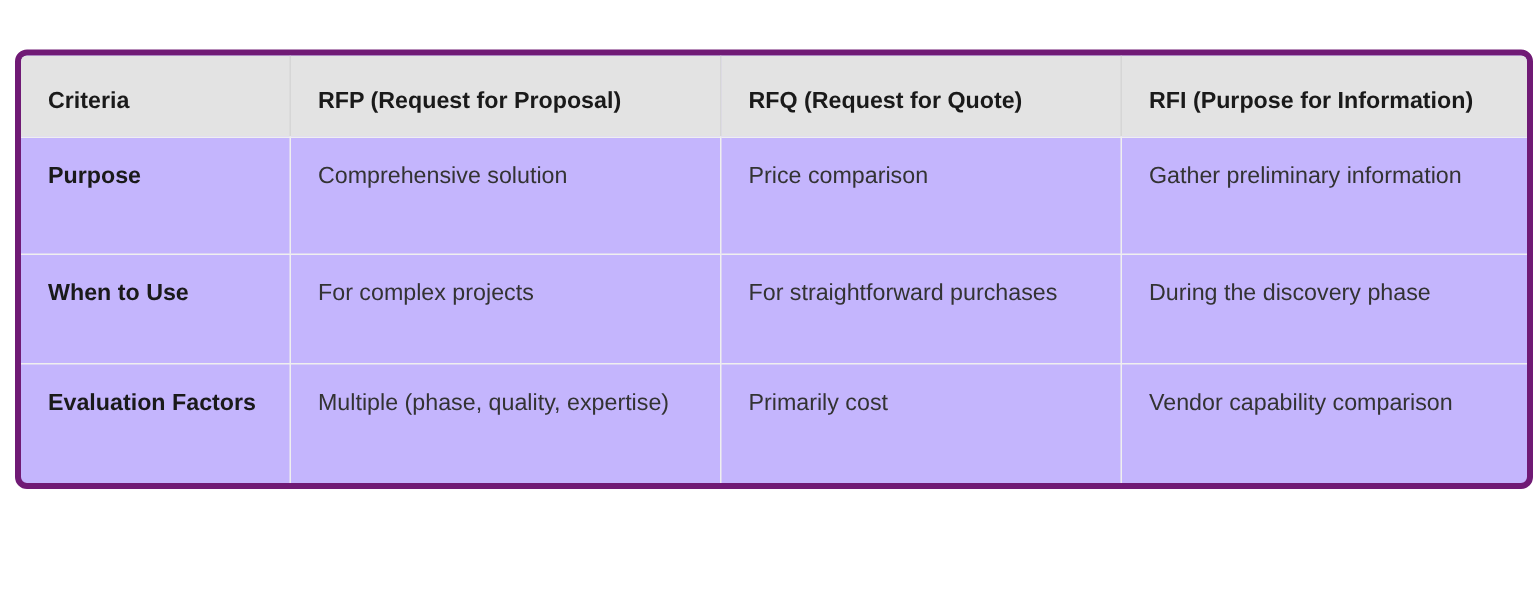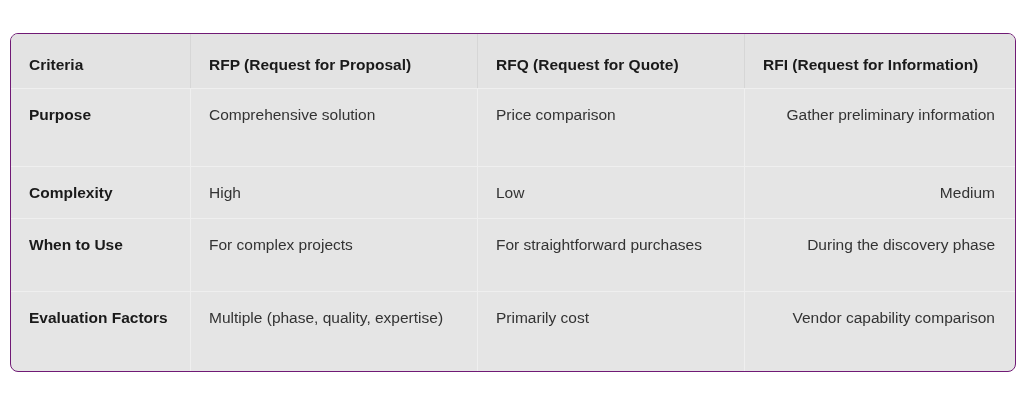--- a/index.html
+++ b/index.html
@@ -20,24 +20,24 @@
     left: 10px;
     top: 33px;
     width: 1004px;
   }
 
   table.comparison {
     width: 1004px;
     border-collapse: separate;
     border-spacing: 0;
     table-layout: fixed;
-    border: 1px solid #701a75;
+    border: 4px solid #701a75;
     border-radius: 8px;
     overflow: hidden;
-    background: #e5e5e5;
+    background: #c4b5fd;
   }
 
   col.c0 { width: 180px; }
   col.c1 { width: 287px; }
   col.c2 { width: 267px; }
   col.c3 { width: 270px; }
 
   thead th {
     background: #e3e3e3;
     color: #1a1a1a;
@@ -58,21 +58,21 @@
     color: #333333;
     text-align: left;
     vertical-align: top;
     padding: 13px 20px 13px 18px;
     line-height: 1.62;
     border-top: 1px solid #efefef;
     border-right: 1px solid #efefef;
     box-sizing: border-box;
     word-wrap: break-word;
   }
-  tbody td:last-child { border-right: none; text-align: right; }
+  tbody td:last-child { border-right: none; }
 
   tbody td.rowhead {
     font-weight: bold;
     color: #1a1a1a;
   }
 
   tr.r-purpose td   { height: 78px; }
   tr.r-complexity td{ height: 44px; }
   tr.r-when td      { height: 73px; }
   tr.r-eval td      { height: 80px; }
@@ -86,35 +86,29 @@
       <col class="c0">
         <col class="c1">
         <col class="c2">
         <col class="c3">
     </colgroup>
     <thead>
       <tr>
         <th>Criteria</th>
         <th>RFP (Request for Proposal)</th>
         <th>RFQ (Request for Quote)</th>
-        <th>RFI (Request for Information)</th>
+        <th>RFI (Purpose for Information)</th>
       </tr>
     </thead>
     <tbody>
       <tr class="r-purpose">
         <td class="rowhead">Purpose</td>
         <td>Comprehensive solution</td>
         <td>Price comparison</td>
         <td>Gather preliminary information</td>
-      </tr>
-      <tr class="r-complexity">
-        <td class="rowhead">Complexity</td>
-        <td>High</td>
-        <td>Low</td>
-        <td>Medium</td>
       </tr>
       <tr class="r-when">
         <td class="rowhead">When to Use</td>
         <td>For complex projects</td>
         <td>For straightforward purchases</td>
         <td>During the discovery phase</td>
       </tr>
       <tr class="r-eval">
         <td class="rowhead">Evaluation Factors</td>
         <td>Multiple (phase, quality, expertise)</td>

